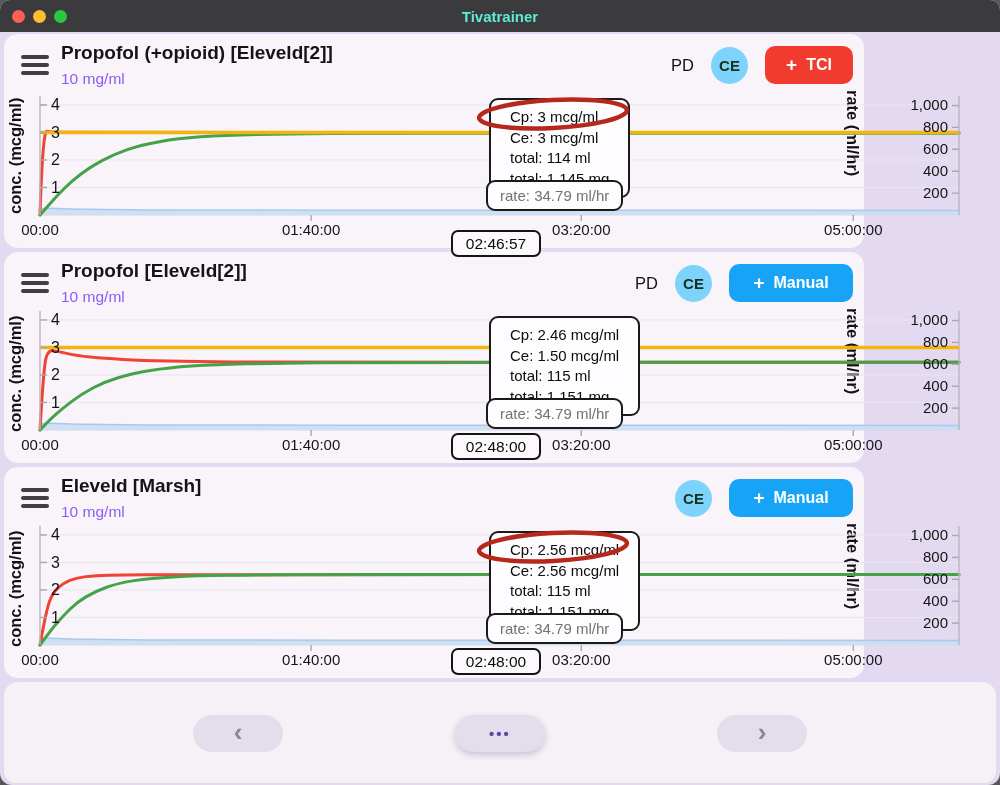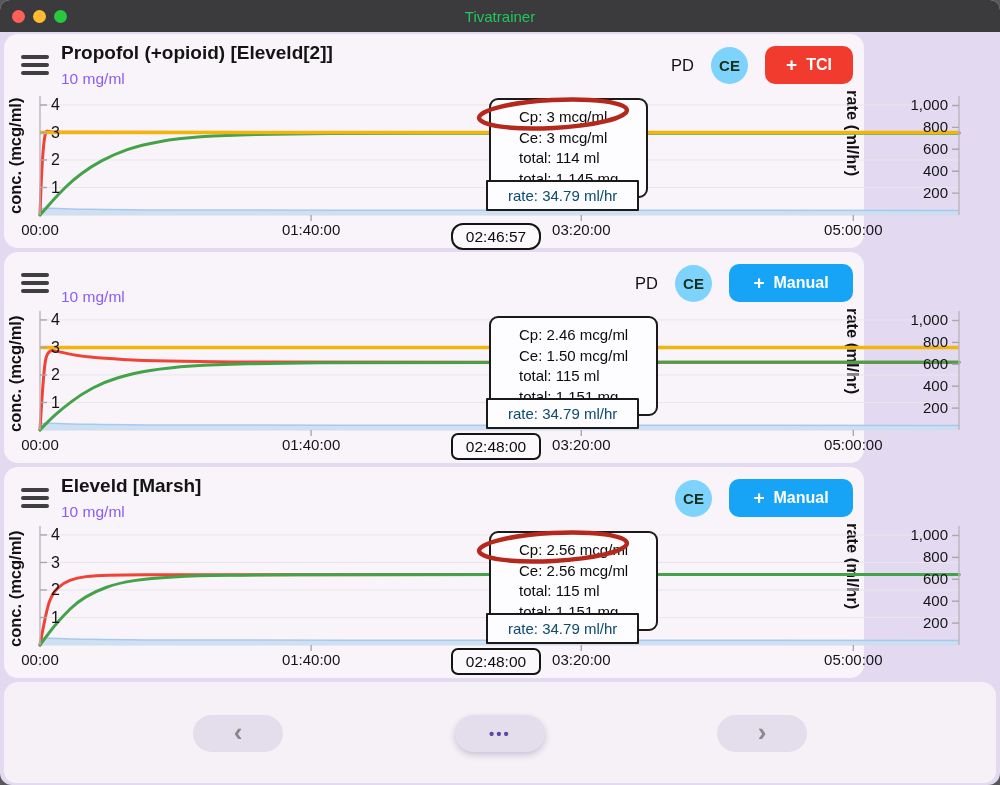--- a/index.html
+++ b/index.html
@@ -2,21 +2,21 @@
 <html><head>
 <meta charset="utf-8">
 <style>
   html,body{margin:0;padding:0;}
   body{background:#58585a;font-family:"Liberation Sans",sans-serif;width:1000px;height:785px;overflow:hidden;}
   .window{position:relative;width:1000px;height:785px;background:#e3daf1;border-radius:10px 10px 12px 12px;overflow:hidden;}
   
   .titlebar{position:absolute;top:0;left:0;width:1000px;height:32px;background:#3b3b3d;display:flex;align-items:center;justify-content:center;}
   .traffic{position:absolute;left:12px;top:10px;display:flex;gap:8px;}
   .traffic span{width:13px;height:13px;border-radius:50%;display:block;}
-  .titlebar-title{color:#22c55e;font-weight:normal;font-size:15px;}
+  .titlebar-title{color:#5eead4;font-weight:bold;font-size:15px;}
   
   .panel{position:absolute;left:4px;width:860px;background:#f9f4f9;border-radius:14px;}
   #panel1{top:34px;height:214px;}
   #panel2{top:252px;height:211px;}
   #panel3{top:467px;height:211px;}
   .hamburger{position:absolute;left:17px;top:21px;width:28px;cursor:pointer;}
   .hamburger div{height:3.5px;background:#3f3f3f;border-radius:2px;margin-bottom:4.5px;}
   .panel-title{position:absolute;left:57px;top:8px;font-size:19px;font-weight:bold;color:#141414;}
   .panel-sub{position:absolute;left:57px;top:36px;font-size:15.5px;color:#8b5cf6;}
   .head-right{position:absolute;right:11px;top:12px;display:flex;align-items:center;gap:17px;}
@@ -24,25 +24,25 @@
   .ce-badge{width:37px;height:37px;border-radius:50%;background:#7dd3fc;color:#15301a;font-weight:bold;font-size:15px;display:flex;align-items:center;justify-content:center;}
   .action-btn{height:38px;border:none;border-radius:10px;color:#fff;font-weight:bold;font-size:16px;display:flex;align-items:center;justify-content:center;gap:9px;padding:0 18px;font-family:"Liberation Sans",sans-serif;cursor:pointer;}
   .btn-tci{background:#f13b2e;width:88px;}
   .btn-manual{background:#17a4f6;width:124px;}
   .btn-plus{font-size:19px;font-weight:bold;}
   
   .chart-svg{position:absolute;left:0;bottom:0;width:992px;height:154px;}
   .yaxis-title-left{position:absolute;left:2px;top:56px;height:124px;writing-mode:vertical-rl;transform:rotate(180deg);font-size:16.5px;font-weight:600;color:#111;display:flex;align-items:center;}
   .yaxis-title-right{position:absolute;right:2px;top:56px;height:124px;writing-mode:vertical-rl;font-size:16.5px;font-weight:600;color:#111;display:flex;align-items:center;}
   
-  .tooltip{position:absolute;left:485px;top:64px;background:#fdfcfe;border:2px solid #1a1a1a;border-radius:9px;padding:7px 28px;font-size:15px;line-height:20.5px;color:#0c0c0c;white-space:nowrap;z-index:2;}
-  .rate-box{position:absolute;left:482px;top:146px;background:#fdfcfe;border:2px solid #1a1a1a;border-radius:1px;padding:5px 20px;font-size:15px;color:#0c4a6e;white-space:nowrap;z-index:3;}
+  .tooltip{position:absolute;left:485px;top:64px;background:#fdfcfe;border:2px solid #1a1a1a;border-radius:9px;padding:7px 19px;font-size:15px;line-height:20.5px;color:#0c0c0c;white-space:nowrap;z-index:2;}
+  .rate-box{position:absolute;left:482px;top:146px;background:#fdfcfe;border:2px solid #1a1a1a;border-radius:9px;padding:5px 12px;font-size:15px;color:#737373;white-space:nowrap;z-index:3;}
   .annotation-svg{position:absolute;left:468px;top:60px;width:162px;height:42px;z-index:5;pointer-events:none;}
   .time-box{position:absolute;left:447px;width:86px;height:23px;background:#fbf9fb;border:2px solid #141414;border-radius:7px;font-size:15.5px;color:#0c0c0c;display:flex;align-items:center;justify-content:center;z-index:2;}
-  #panel1 .time-box{top:189px;border-radius:12px;}
+  #panel1 .time-box{top:196px;}
   #panel2 .time-box,#panel3 .time-box{top:181px;}
   
   .footer{position:absolute;left:4px;top:682px;width:992px;height:101px;background:#f5f1f6;border-radius:14px 14px 12px 12px;}
   .nav-pill{position:absolute;top:33px;width:90px;height:37px;border:none;border-radius:19px;background:#e4ddeb;display:flex;align-items:center;justify-content:center;cursor:pointer;font-family:"Liberation Sans",sans-serif;}
   .nav-prev{left:189px;}
   .nav-more{left:451px;box-shadow:0 3px 6px rgba(80,60,120,0.25);}
   .nav-next{left:713px;}
   .chev{font-size:26px;color:#89898d;font-weight:bold;line-height:1;padding-bottom:4px;}
   .dots{font-size:15px;letter-spacing:2px;color:#5b48a8;font-weight:bold;line-height:1;}
 </style>
@@ -129,20 +129,21 @@
     </svg>
     <div class="time-box">02:46:57</div>
   </div>
 
   <div class="panel" id="panel2">
     <div class="hamburger">
         <div></div>
         <div></div>
         <div></div>
       </div>
+    <div class="panel-title">Propofol [Eleveld[2]]</div>
     <div class="panel-sub">10 mg/ml</div>
     <div class="head-right">
       <span class="pd-label">PD</span>
       <span class="ce-badge">CE</span>
       <button class="action-btn btn-manual">
         <span class="btn-plus">+</span>
         <span>Manual</span>
       </button>
     </div>
     <div class="yaxis-title-left">conc. (mcg/ml)</div>

